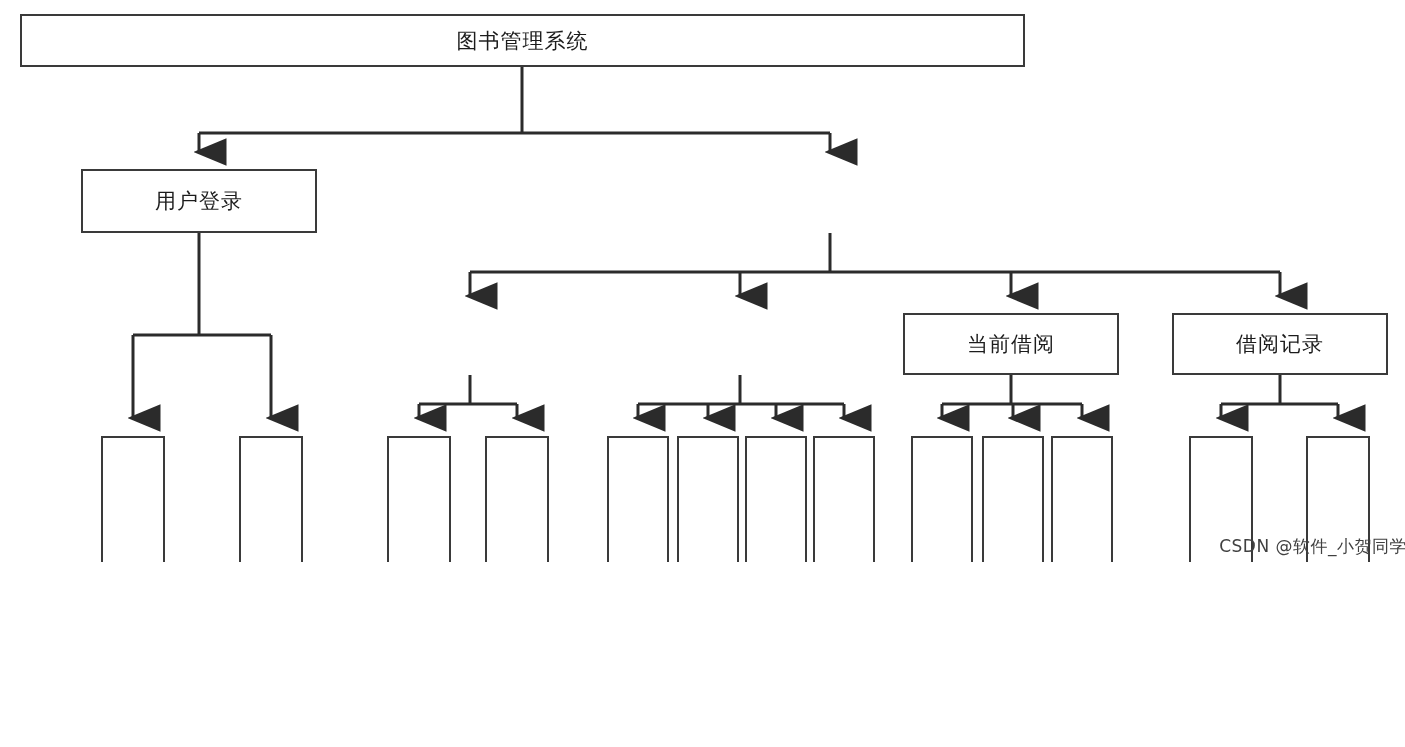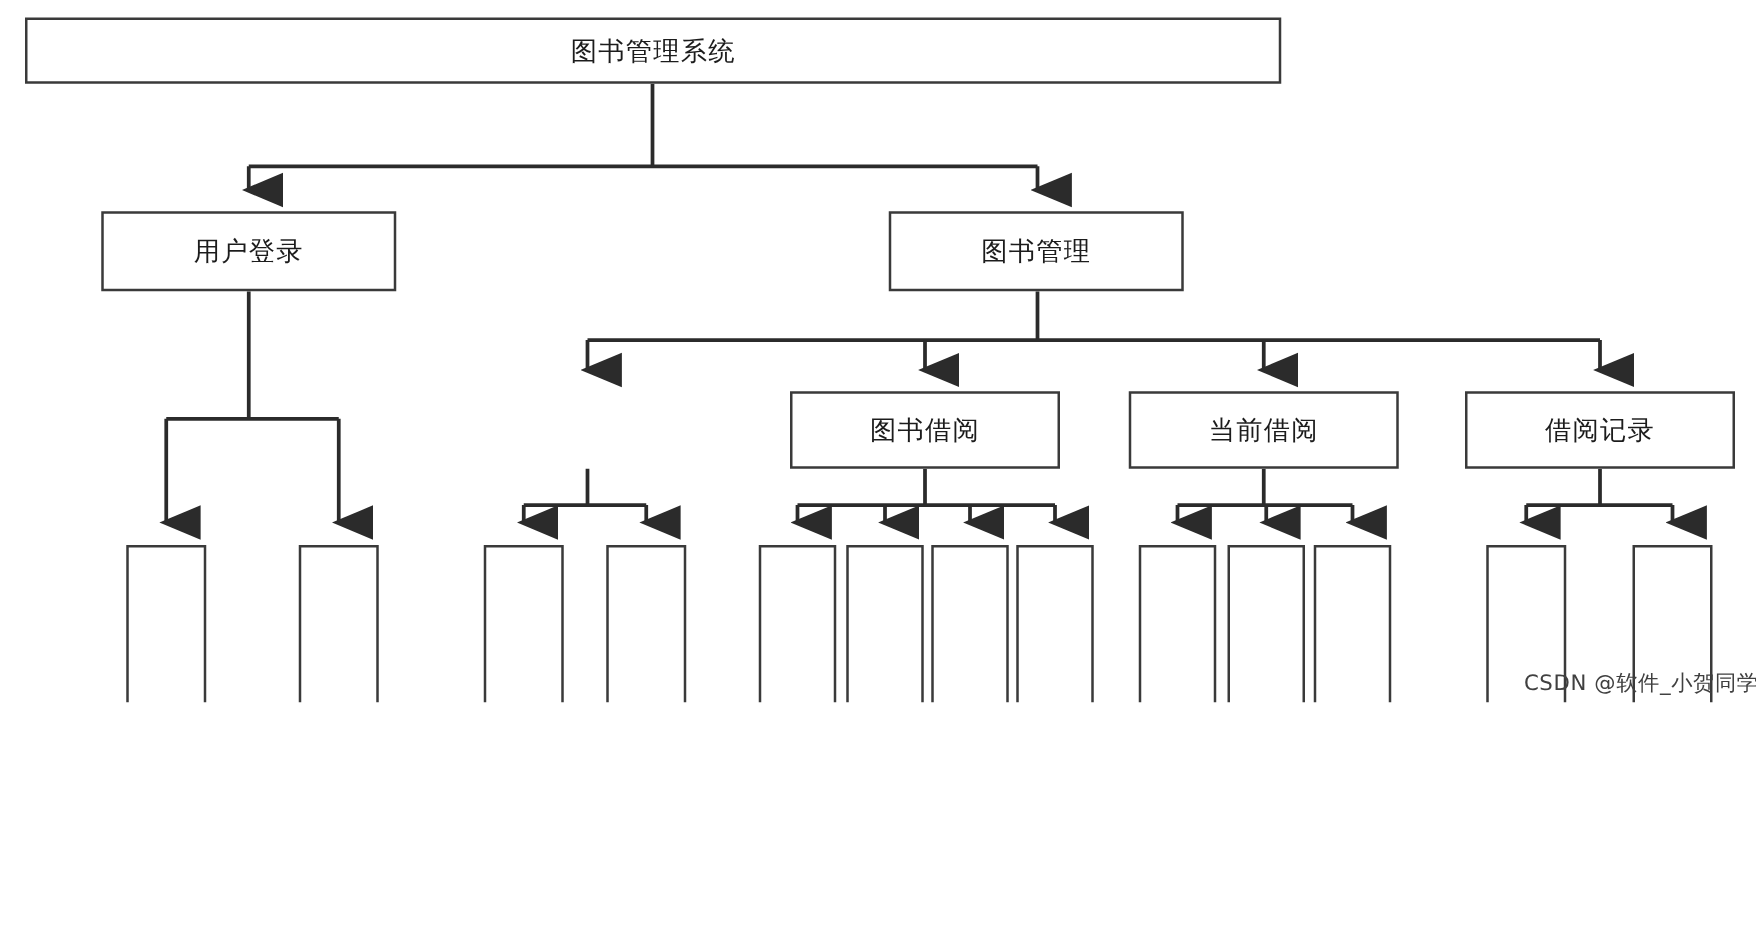--- a/index.html
+++ b/index.html
@@ -122,27 +122,21 @@
     </g>
   </svg>
 
   <div class="node-box horizontal" style="left:20px; top:14px; width:1005px; height:53px;">
     <span class="node-label">图书管理系统</span>
   </div>
 
   <div class="node-box horizontal" style="left:81px; top:169px; width:236px; height:64px;">
     <span class="node-label">用户登录</span>
   </div>
-  <div class="node-box horizontal" style="left:711px; top:169px; width:236px; height:64px;">
-    <span class="node-label">图书管理</span>
-  </div>
 
-  <div class="node-box horizontal" style="left:632px; top:313px; width:216px; height:62px;">
-    <span class="node-label">图书借阅</span>
-  </div>
   <div class="node-box horizontal" style="left:1172px; top:313px; width:216px; height:62px;">
     <span class="node-label">借阅记录</span>
   </div>
   <div class="node-box horizontal" style="left:903px; top:313px; width:216px; height:62px;">
     <span class="node-label">当前借阅</span>
   </div>
 
   <div class="node-box vertical" style="left:101px; top:436px; width:64px; height:298px;">
     <span class="node-label">用户登录</span>
   </div>

